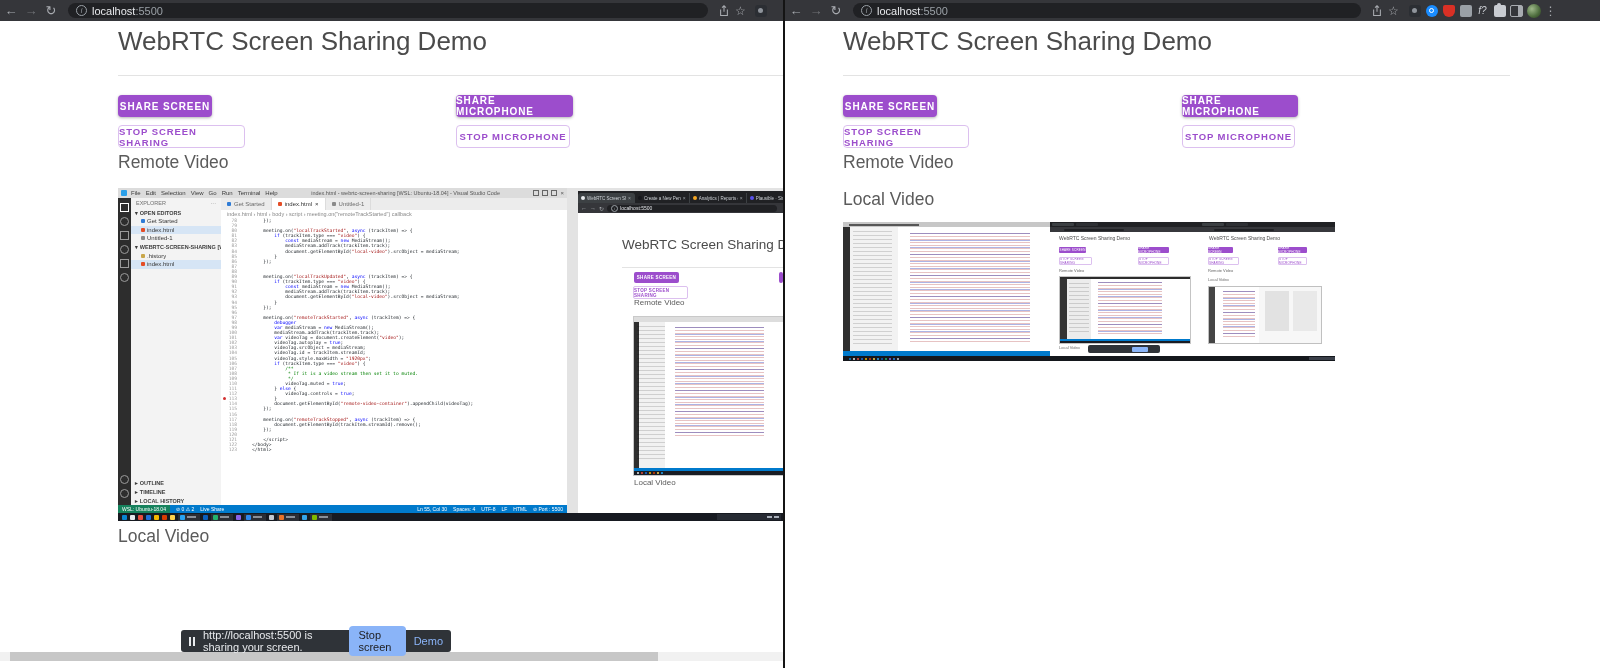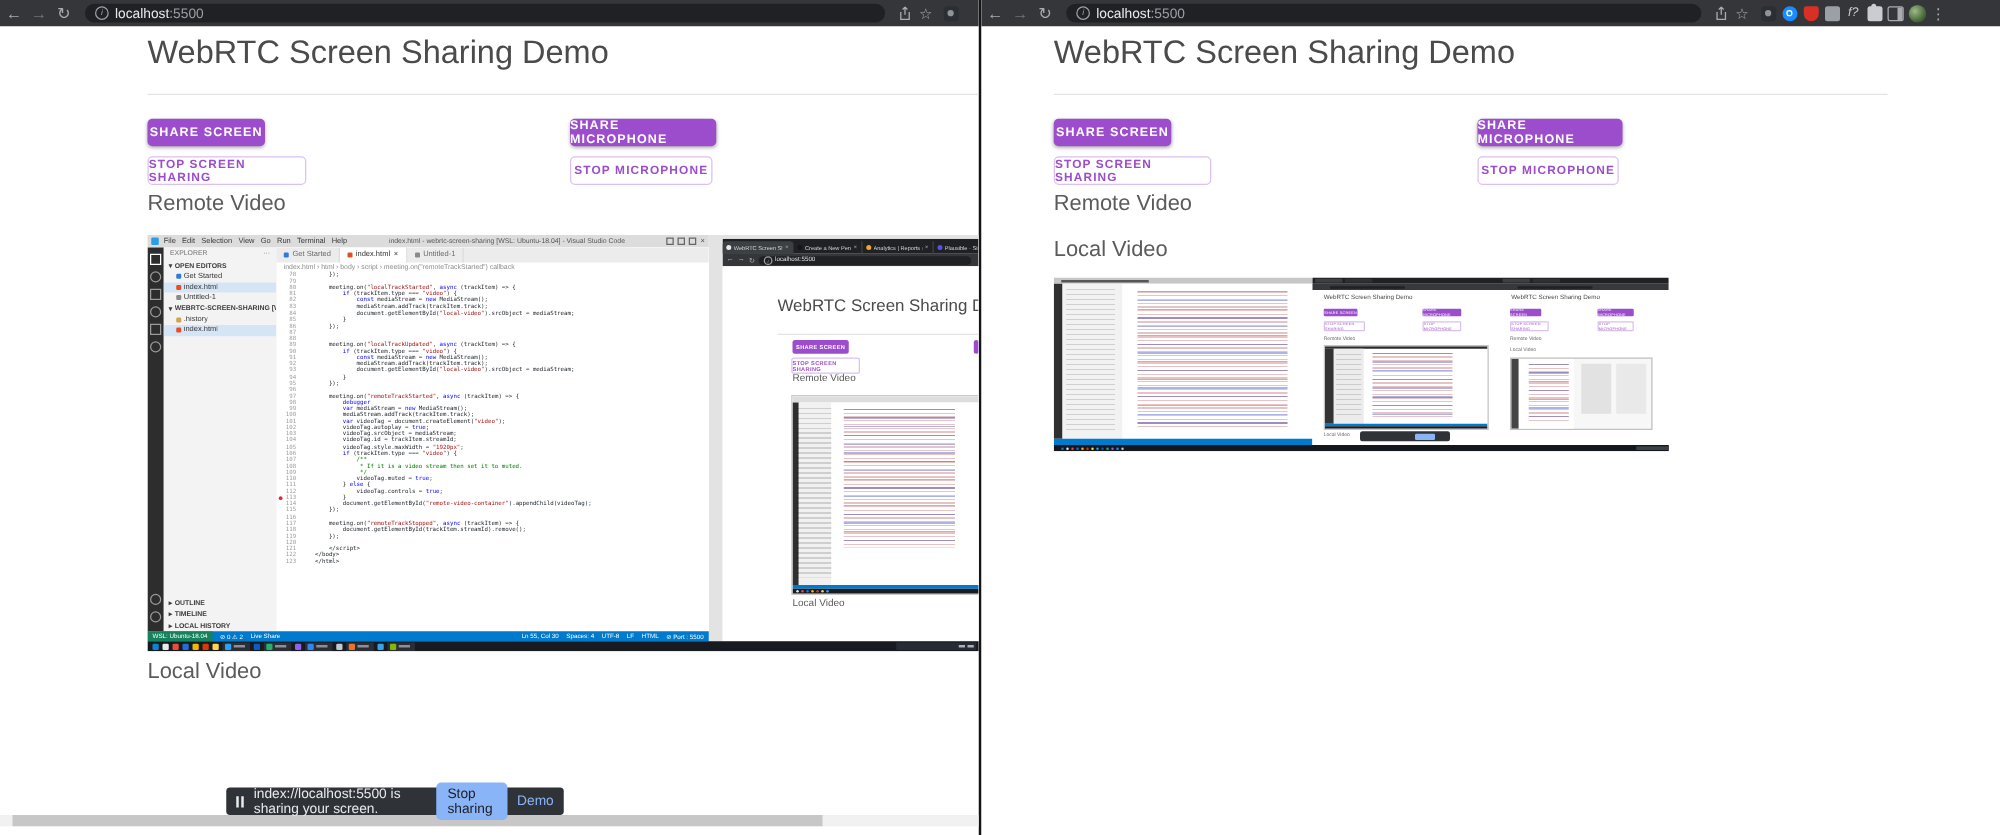--- a/index.html
+++ b/index.html
@@ -474,22 +474,22 @@
       </div>
     </div>
 
     <div class="h2" style="left:118px;top:526px;">Local Video</div>
 
     <div class="share-toast" style="left:181px;top:630px;width:254px;height:22px;">
       <span class="pause">
           <i></i>
           <i></i>
         </span>
-      <span>index://localhost:5500 is sharing your screen.</span>
-      <span class="toast-btn">Stop sharing</span>
+      <span>http://localhost:5500 is sharing your screen.</span>
+      <span class="toast-btn">Stop screen</span>
       <span class="toast-hide">Demo</span>
     </div>
 
     <div class="hscroll" style="left:0;top:652px;width:783px;height:9px;">
       <div class="hthumb" style="left:10px;width:648px;"></div>
     </div>
   </section>
 
   <section class="win" id="win-r">
     <div class="toolbar">

